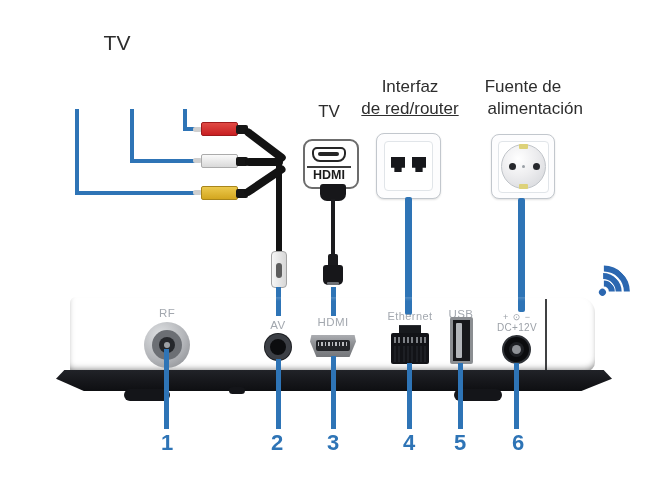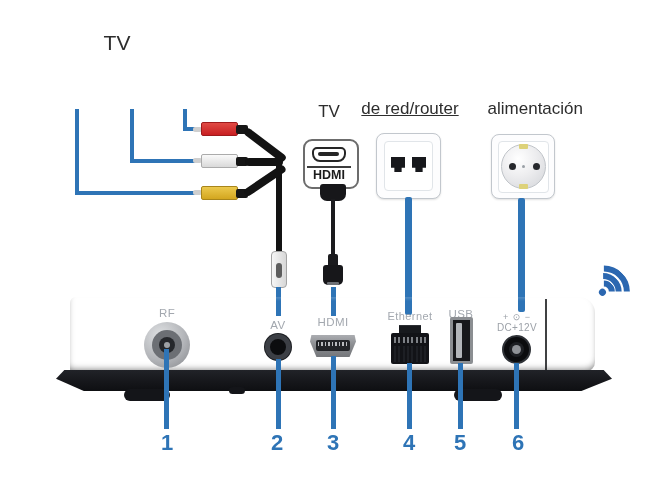--- a/index.html
+++ b/index.html
@@ -183,28 +183,30 @@
     <div class="hdmi-word">HDMI</div>
   </div>
   <div class="abs hdmi-conn-up"></div>
   <div class="abs hdmi-cable"></div>
   <div class="abs hdmi-neck"></div>
   <div class="abs hdmi-conn-dn">
       <span class="edge"></span>
     </div>
   <div class="drop-blue" style="left:331px; top:287px; height:29px;"></div>
 
+  <div class="lbl biglbl" style="left:350px; top:76px; width:120px;">Interfaz</div>
   <div class="lbl biglbl" style="left:350px; top:98px; width:120px;text-decoration:underline;">de red/router</div>
   <div class="plate" style="left:376px; top:133px; width:65px; height:66px;">
     <div class="plate-inner" style="left:7px; top:7px; width:49px; height:50px;"></div>
     <div class="rj45-icon" style="left:14px; top:23px;"></div>
     <div class="rj45-icon" style="left:35px; top:23px;"></div>
   </div>
   <div class="cable-blue" style="left:405px; top:197px; height:118px;"></div>
 
+  <div class="lbl biglbl" style="left:463px; top:76px; width:120px;">Fuente de</div>
   <div class="lbl biglbl" style="left:463px; top:98px; width:120px;text-align:right;">alimentación</div>
   <div class="plate" style="left:491px; top:134px; width:64px; height:65px;">
     <div class="plate-inner" style="left:6px; top:6px; width:51px; height:52px;"></div>
     <div class="recess"></div>
     <div class="clip" style="left:27px; top:9px;"></div>
     <div class="clip" style="left:27px; top:49px;"></div>
     <div class="pinhole" style="left:17px; top:28px;"></div>
     <div class="pinhole" style="left:41px; top:28px;"></div>
     <div class="outlet-dot" style="left:30px; top:30px;"></div>
   </div>

